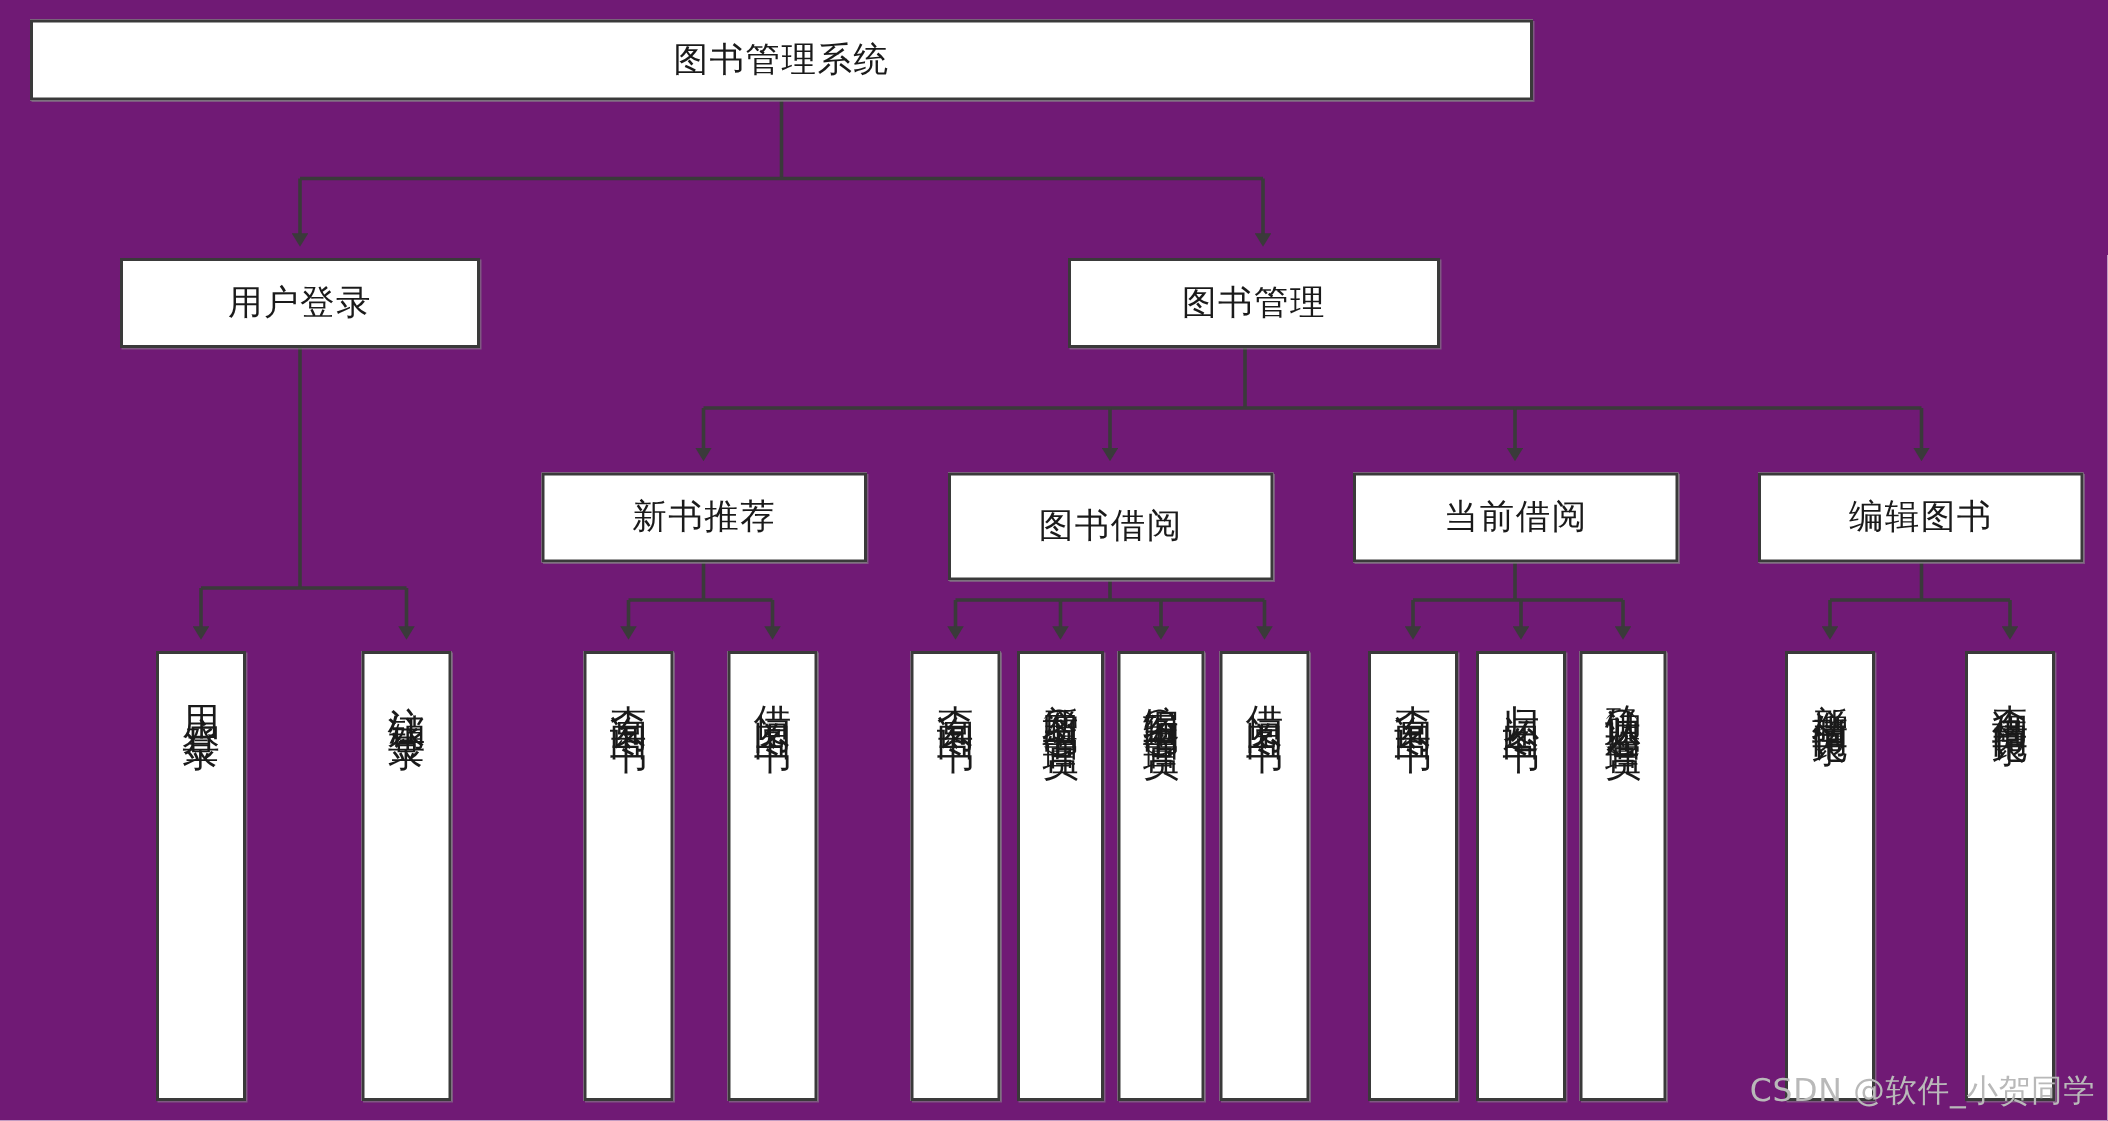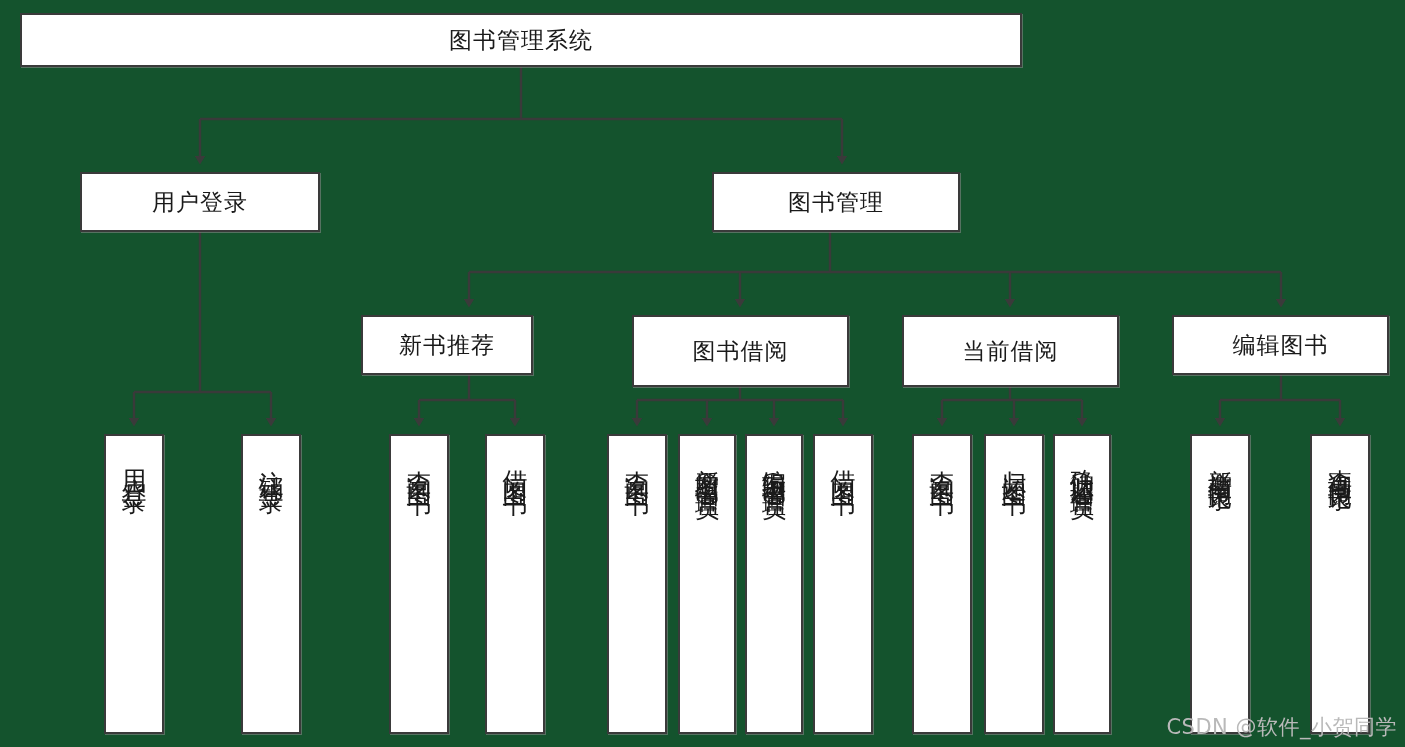--- a/index.html
+++ b/index.html
@@ -8,21 +8,21 @@
     padding: 0;
     background: #ffffff;
   }
   body {
     font-family: "DejaVu Sans", "Liberation Sans", sans-serif;
   }
   #diagram-canvas {
     position: relative;
     width: 1405px;
     height: 747px;
-    background: #14532d;
+    background: #701a75;
     overflow: hidden;
   }
   #edge-layer {
     position: absolute;
     left: 0;
     top: 0;
     width: 1405px;
     height: 747px;
     pointer-events: none;
   }
@@ -139,27 +139,27 @@
     <span class="node-label">图书管理系统</span>
   </div>
 
   <div class="node horiz" id="node-l2-0" style="left: 80px; top: 172px; width: 240px; height: 60px;">
     <span class="node-label">用户登录</span>
   </div>
   <div class="node horiz" id="node-l2-1" style="left: 712px; top: 172px; width: 248px; height: 60px;">
     <span class="node-label">图书管理</span>
   </div>
 
-  <div class="node horiz" id="node-l3-0" style="left: 361px; top: 315px; width: 172px; height: 60px;">
+  <div class="node horiz" id="node-l3-0" style="left: 361px; top: 315px; width: 217px; height: 60px;">
     <span class="node-label">新书推荐</span>
   </div>
   <div class="node horiz" id="node-l3-1" style="left: 632px; top: 315px; width: 217px; height: 72px;">
     <span class="node-label">图书借阅</span>
   </div>
-  <div class="node horiz" id="node-l3-2" style="left: 902px; top: 315px; width: 217px; height: 72px;">
+  <div class="node horiz" id="node-l3-2" style="left: 902px; top: 315px; width: 217px; height: 60px;">
     <span class="node-label">当前借阅</span>
   </div>
   <div class="node horiz" id="node-l3-3" style="left: 1172px; top: 315px; width: 217px; height: 60px;">
     <span class="node-label">编辑图书</span>
   </div>
 
   <div class="node vert" id="node-leaf-0" style="left: 104px; top: 434px; width: 60px; height: 300px;">
     <span class="node-label">用户登录</span>
   </div>
   <div class="node vert" id="node-leaf-1" style="left: 241px; top: 434px; width: 60px; height: 300px;">

